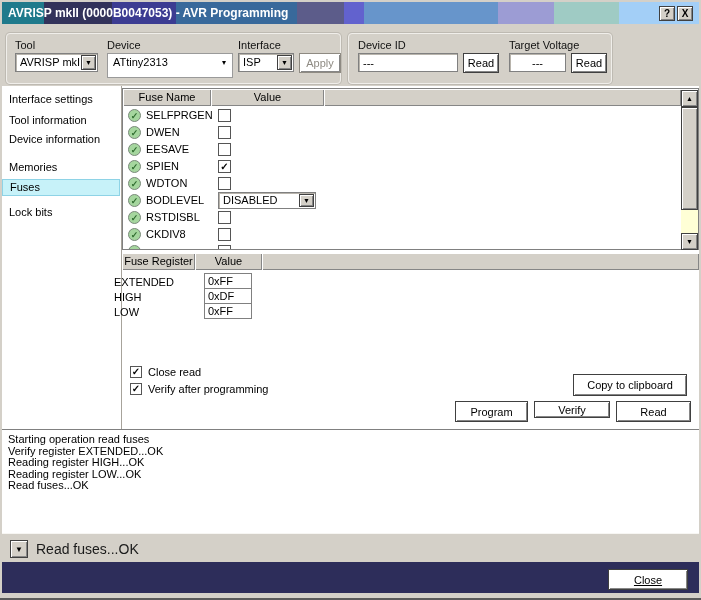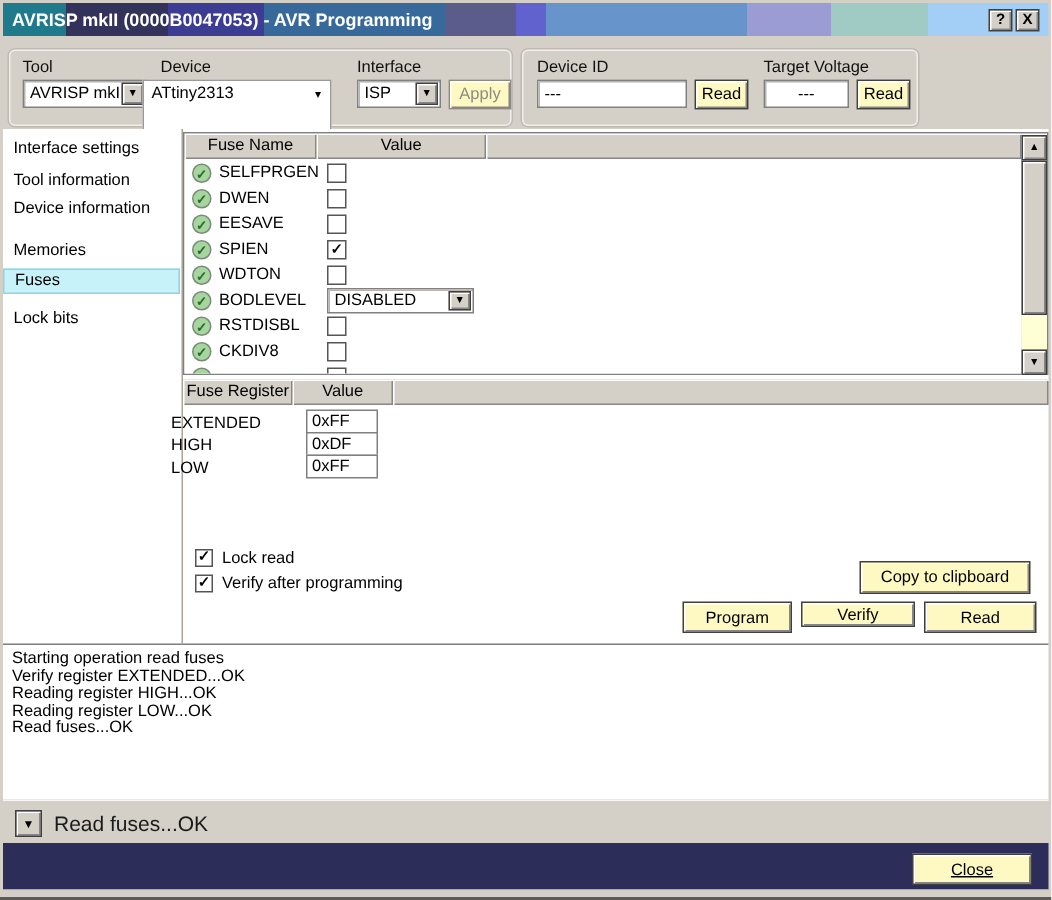--- a/index.html
+++ b/index.html
@@ -36,21 +36,21 @@
   .lbl { position:absolute; font-size:11px; color:#111; }
   .combo { position:absolute; background:#fff; border:1px solid #808080; box-shadow:inset 1px 1px 0 #b8b4ac; }
   .combo .val { position:absolute; left:4px; top:2px; white-space:nowrap; }
   .combo-btn { position:absolute; right:1px; top:1px; bottom:1px; width:15px; background:#d4d0c8;
     border:1px solid #404040; box-shadow:inset 1px 1px 0 #fff, inset -1px -1px 0 #868686;
     font-size:7px; text-align:center; line-height:14px; color:#000; }
   .combo-flat { position:absolute; background:#fff; border:1px solid #9a9a9a; }
   .combo-flat .val { position:absolute; left:5px; top:2px; }
   .flat-arrow { position:absolute; right:6px; top:4px; font-size:8px; color:#000; }
 
-  .btn { background:#fef9c3; border:1px solid #404040;
+  .btn { background:#ffffff; border:1px solid #404040;
     box-shadow:inset 1px 1px 0 #fff, inset -1px -1px 0 #868686;
     font-family:"Liberation Sans", sans-serif; font-size:11px; text-align:center; cursor:default; }
   .btn-disabled { color:#8e8a82; border-color:#8e8a82; }
 
   .txt { position:absolute; background:#fff; border:1px solid #808080; box-shadow:inset 1px 1px 0 #b8b4ac;
     font-family:"Liberation Sans", sans-serif; font-size:11px; padding:0 4px; }
 
   
   .main-bg { left:2px; top:86px; width:697px; height:343px; background:#fff; }
   .v-divider { left:121px; top:86px; width:1px; height:343px; background:#a7a39b; }
@@ -117,21 +117,21 @@
     <span class="tb-btn tb-close">X</span>
   </div>
 
   <div class="abs group g-left">
     <span class="lbl" style="left:8px; top:5px;">Tool</span>
     <div class="combo" style="left:8px; top:19px; width:83px; height:19px;">
       <span class="val">AVRISP mkII</span>
       <span class="combo-btn">▼</span>
     </div>
     <span class="lbl" style="left:100px; top:5px;">Device</span>
-    <div class="combo-flat" style="left:88px; top:19px; width:126px; height:35px;padding-left:41px;">
+    <div class="combo-flat" style="left:100px; top:19px; width:126px; height:25px;padding-left:41px;">
       <span class="val">ATtiny2313</span>
       <span class="flat-arrow">▾</span>
     </div>
     <span class="lbl" style="left:231px; top:5px;">Interface</span>
     <div class="combo" style="left:231px; top:19px; width:56px; height:19px;">
       <span class="val">ISP</span>
       <span class="combo-btn">▼</span>
     </div>
     <button class="btn btn-disabled abs" style="left:292px; top:19px; width:42px; height:20px;">Apply</button>
   </div>
@@ -244,21 +244,21 @@
   </div>
 
   <span class="abs reg-label" style="top:276px;">EXTENDED</span>
   <span class="abs reg-label" style="top:291px;">HIGH</span>
   <span class="abs reg-label" style="top:306px;">LOW</span>
   <input class="reg-input" style="top: 273px;" value="0xFF">
   <input class="reg-input" style="top: 288px;" value="0xDF">
   <input class="reg-input" style="top: 303px;" value="0xFF">
 
   <span class="cb abs" style="left:130px; top:366px; width:12px; height:12px; line-height:10px;">✓</span>
-  <span class="abs optlbl" style="left:148px; top:366px;">Lock read</span>
+  <span class="abs optlbl" style="left:148px; top:366px;">Close read</span>
   <span class="cb abs" style="left:130px; top:383px; width:12px; height:12px; line-height:10px;">✓</span>
   <span class="abs optlbl" style="left:148px; top:383px;">Verify after programming</span>
 
   <button class="btn abs" style="left:573px; top:374px; width:114px; height:22px;">Copy to clipboard</button>
   <button class="btn abs" style="left:455px; top:401px; width:73px; height:21px;">Program</button>
   <button class="btn abs" style="left:534px; top:401px; width:76px; height:17px;">Verify</button>
   <button class="btn abs" style="left:616px; top:401px; width:75px; height:21px;">Read</button>
 
   <div class="abs log">
     <div>Starting operation read fuses</div>

